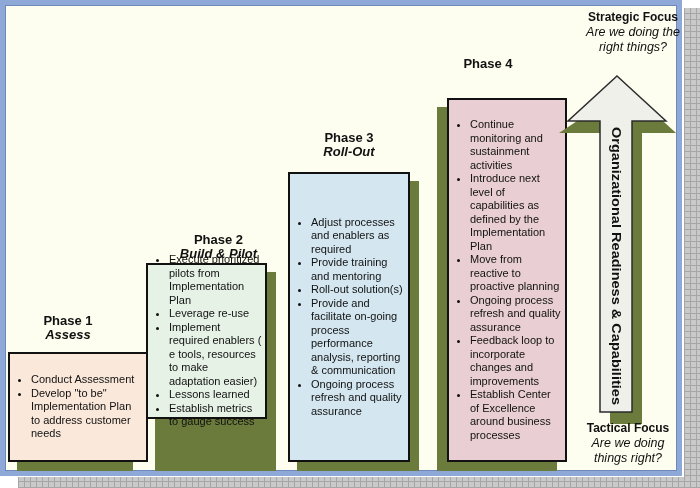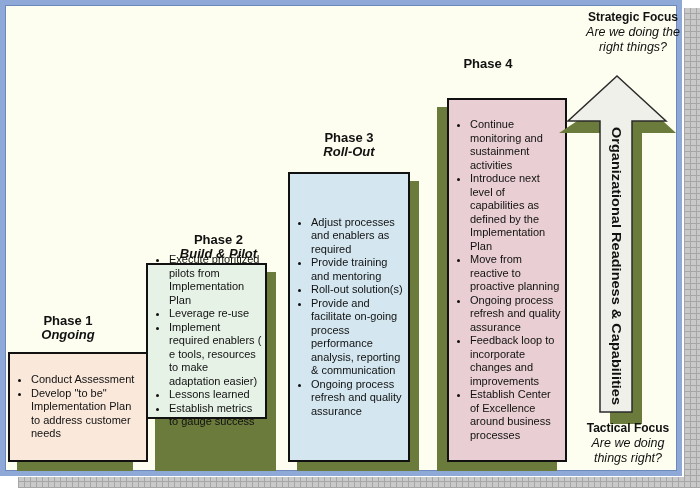--- a/index.html
+++ b/index.html
@@ -63,21 +63,21 @@
 <body>
 
 <div id="canvas">
 
   <div class="panel" style="background-color: rgb(253, 254, 239);"></div>
   <div class="hatch hatch-right"></div>
   <div class="hatch hatch-bottom"></div>
 
   <div class="phase-title t1">
     <div>Phase 1</div>
-    <div class="sub">Ongoing</div>
+    <div class="sub">Assess</div>
   </div>
   <div class="shadow s1" style="background-color: rgb(107, 123, 60);"></div>
   <div class="pbox b1" style="background-color: rgb(250, 232, 219);">
     <ul>
       <li>Conduct Assessment</li>
       <li>Develop "to be" Implementation Plan to address customer needs</li>
     </ul>
   </div>
 
   <div class="phase-title t2">

